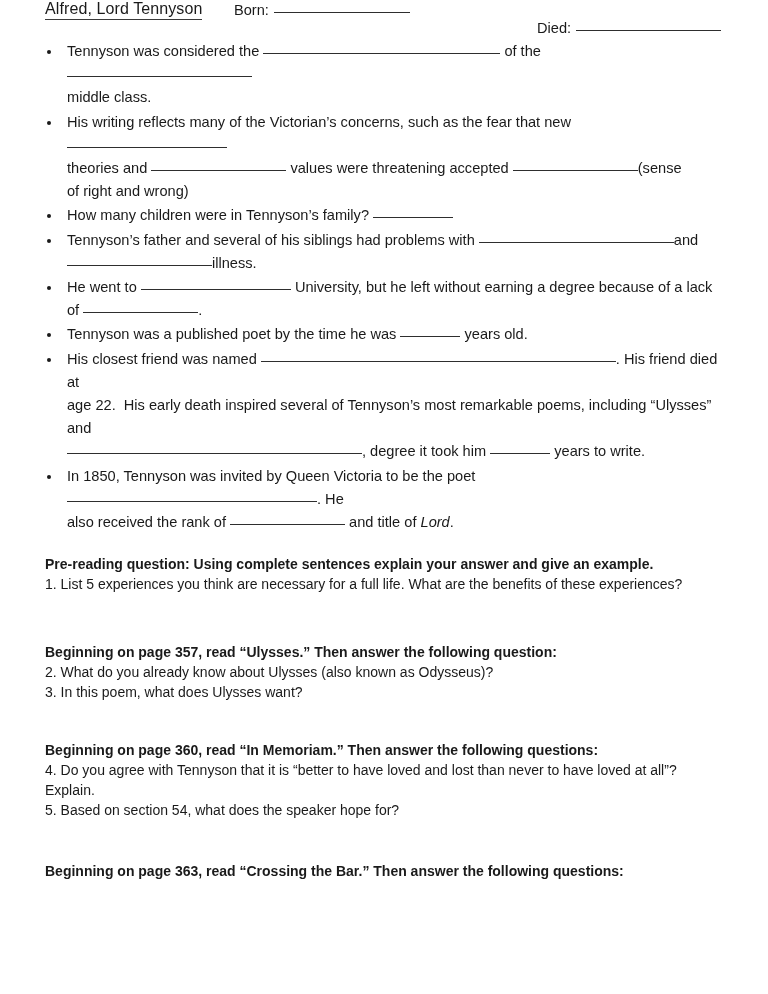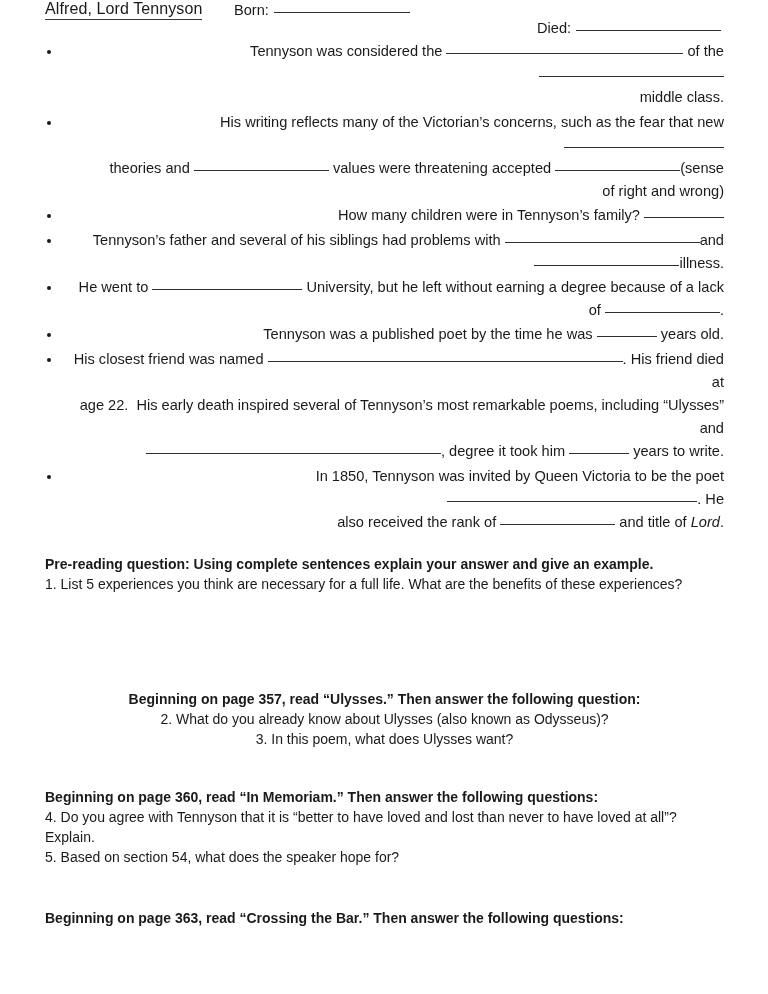--- a/index.html
+++ b/index.html
@@ -67,21 +67,20 @@
     vertical-align: 2px;
   }
   .rule-born { width: 136px; margin-left: 5px; }
   .rule-died { width: 145px; margin-left: 5px; }
 
   
   ul.notes {
     list-style: none;
     margin: 16px 0 0 0;
     padding: 0 44px 0 45px;
-    text-align: right;
   }
   ul.notes > li {
     position: relative;
     padding-left: 22px;
     font-size: 14.6px;
     line-height: 23.2px;
     margin: 0 0 1px 0;
   }
   ul.notes > li::before {
     content: "";
@@ -124,21 +123,21 @@
   }
   .section .head {
     font-weight: bold;
     margin: 0;
   }
   .section .q {
     margin: 0;
     font-weight: normal;
   }
   .sec-prereading { margin-top: 20px; }
-  .sec-ulysses    { margin-top: 95px; text-align: center; }
+  .sec-ulysses    { margin-top: 48px; }
   .q3             { margin-top: 36px; }
   .sec-memoriam   { margin-top: 38px; }
   .q5             { margin-top: 41px; }
   .sec-crossing   { margin-top: 41px; }
 </style>
 </head>
 <body>
 
 <div class="page">
 

